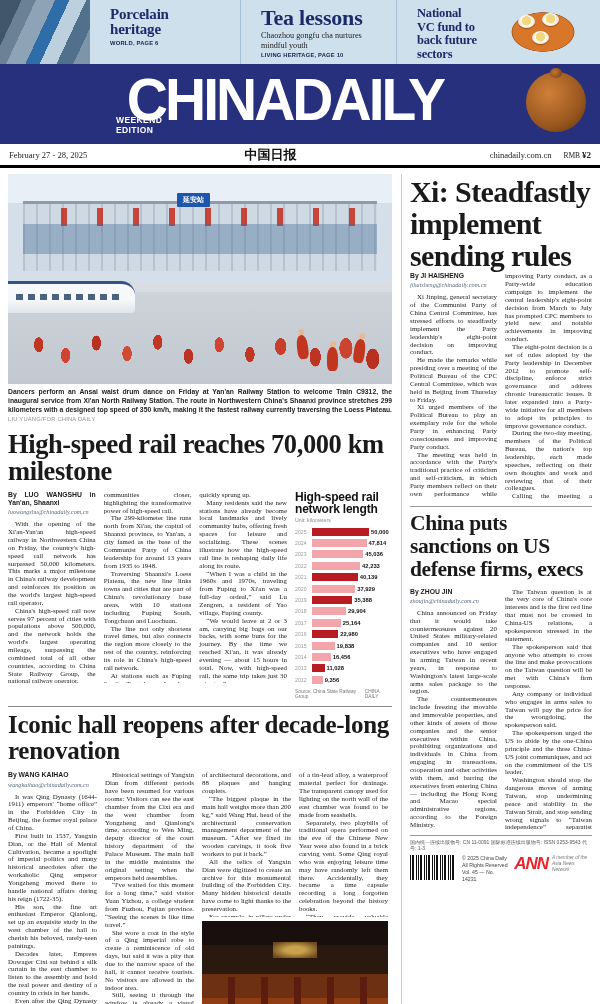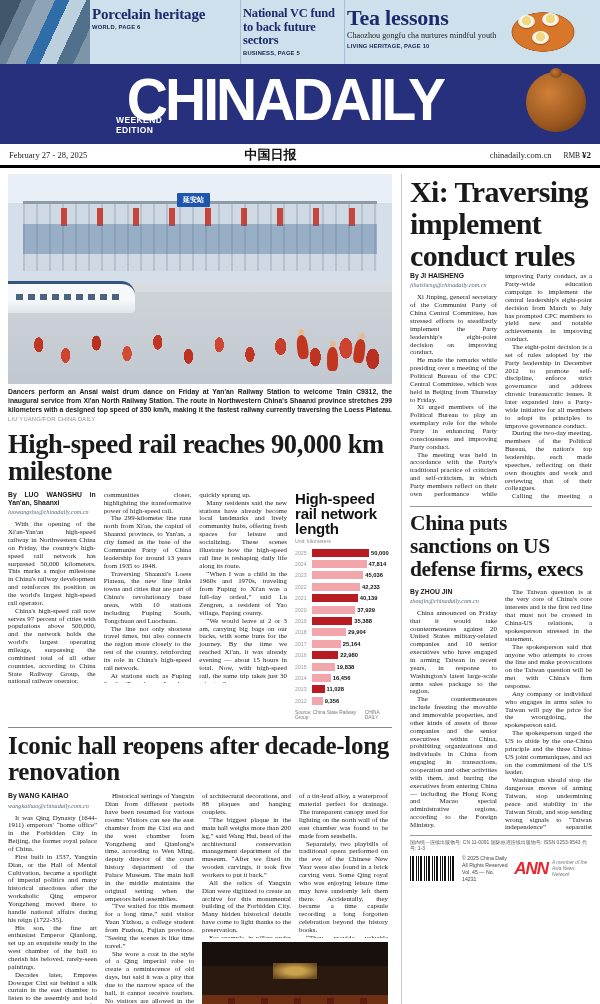--- a/index.html
+++ b/index.html
@@ -9,21 +9,21 @@
     font-family:"Liberation Serif", serif; color:#1a1a1a;
   }
 
   
   .teasers { height:64px; background:#cfe0ed; display:flex; position:relative; }
   .tphoto {
     width:90px; flex:none;
     background:
       linear-gradient(115deg,#41566b 0 18%, #6b8196 18% 30%, #8ea3b5 30% 46%, #2f6da8 46% 58%, #bcd0de 58% 72%, #51708b 72% 86%, #7d95a8 86%);
   }
-  .titem { padding:7px 2px 0; }
+  .titem { padding:7px 20px 0; }
   .t1 { width:150px; }
   .t2 { width:104px; border-left:1px solid #a7bfd4; }
   .t3 { width:156px; border-left:1px solid #a7bfd4; }
   .ttitle { font:bold 15px/1.02 "Liberation Serif",serif; color:#1b2a6b; letter-spacing:-.2px; }
   .t2 .ttitle { font-size:12.5px; line-height:1.08; }
   .t3 .ttitle { font-size:22px; }
   .tsub { font:8.2px/1.15 "Liberation Serif",serif; color:#222; margin-top:2px; }
   .tkicker { font:bold 5.8px/1.3 "Liberation Sans",sans-serif; color:#14204e; margin-top:2px; letter-spacing:.2px; }
   .tray { position:absolute; right:14px; top:5px; width:86px; height:54px;
     background:radial-gradient(ellipse 43px 27px at 50% 50%, #d8762a 70%, #a9551c 72%, rgba(0,0,0,0) 74%); }
@@ -99,21 +99,21 @@
 
   .cols { display:flex; gap:8px; }
   .col { flex:1; font-size:6.9px; line-height:1.14; text-align:justify; overflow:hidden; }
   .rail-cols .col { height:192px; }
   .bp { text-indent:7px; }
   .byline { font:bold 6.8px/1.2 "Liberation Sans",sans-serif; margin-bottom:1px; }
   .email { font:italic 6.2px "Liberation Serif",serif; color:#56687a; margin-bottom:5px; }
 
   
   .chart { width:97px; flex:none; font-family:"Liberation Sans",sans-serif; }
-  .ctitle { font-weight:bold; font-size:15px; line-height:1.0; letter-spacing:-.2px; color:#111; }
+  .ctitle { font-weight:bold; font-size:12px; line-height:1.0; letter-spacing:-.2px; color:#111; }
   .cunit { font-size:5.2px; color:#8a8a8a; margin:2px 0 3px; }
   .crow { display:flex; align-items:center; height:11.4px; }
   .cyear { width:15px; flex:none; font-size:5.2px; color:#9a9a9a; margin-right:2px; }
   .cbar { height:8px; flex:none; }
   .cval { font-size:5.8px; font-weight:bold; color:#111; margin-left:2px; white-space:nowrap; }
   .csrc { display:flex; justify-content:space-between; font-size:4.8px; color:#777; margin-top:4px; }
 
   .section-rule { border:none; border-top:1px solid #888; margin:7px 0 5px; }
   .hall-headline { font:bold 25px/1.04 "Liberation Serif",serif; letter-spacing:-.3px; margin:1px 0 7px; }
 
@@ -130,45 +130,45 @@
   
   .xi-headline { font:bold 30px/1.07 "Liberation Serif",serif; letter-spacing:-.6px; margin-top:2px; }
   .xi-deck { font:12.3px/1.22 "Liberation Sans",sans-serif; color:#3c3c3c; margin:9px 0 9px; }
   .xi-cols .col { height:228px; }
   .rule2 { border:none; border-top:1px solid #9a9a9a; margin:6px 0 5px; }
   .sanc-headline { font:bold 21.5px/1.06 "Liberation Serif",serif; letter-spacing:-.4px; margin:1px 0 7px; }
   .sanc-cols .col { height:242px; }
 
   .footer { margin-top:5px; border-top:1px solid #9a9a9a; padding-top:3px; }
   .publine { font:5px/1.3 "Liberation Sans",sans-serif; color:#555; }
-  .footrow { display:flex; align-items:center; gap:6px; margin-top:3px; }
+  .footrow { display:flex; align-items:flex-start; gap:6px; margin-top:3px; }
   .barcode { width:46px; height:25px; flex:none;
     background:repeating-linear-gradient(90deg,#111 0 1px,#fff 1px 2px,#111 2px 4px,#fff 4px 6px,#111 6px 7px,#fff 7px 8px); }
   .copy { font:5.2px/1.35 "Liberation Sans",sans-serif; color:#444; flex:1; }
   .annblock { display:flex; align-items:center; gap:4px; }
   .ann { color:#e8262d; font:bold italic 17px/1 "Liberation Sans",sans-serif; letter-spacing:-1px; }
   .annsub { font:italic 4.8px/1.25 "Liberation Sans",sans-serif; color:#777; width:40px; }
 </style>
 </head>
 <body>
 
 <div class="teasers">
   <div class="tphoto"></div>
   <div class="titem t1">
     <div class="ttitle">Porcelain heritage</div>
     <div class="tkicker">WORLD, PAGE 6</div>
   </div>
-  <div class="titem t2">
-    <div class="ttitle">National VC fund to back future sectors</div>
-    <div class="tkicker">BUSINESS, PAGE 5</div>
-  </div>
   <div class="titem t3">
     <div class="ttitle">Tea lessons</div>
     <div class="tsub">Chaozhou gongfu cha nurtures mindful youth</div>
     <div class="tkicker">LIVING HERITAGE, PAGE 10</div>
+  </div>
+  <div class="titem t2">
+    <div class="ttitle">National VC fund to back future sectors</div>
+    <div class="tkicker">BUSINESS, PAGE 5</div>
   </div>
   <div class="tray">
     <div class="cup cup1"></div>
     <div class="cup cup2"></div>
     <div class="cup cup3"></div>
   </div>
 </div>
 
 <div class="masthead">
   <div class="mh-title">CHINADAILY</div>
@@ -199,21 +199,21 @@
       <div class="dancers"></div>
       <div class="dancer d1"></div>
       <div class="dancer d2"></div>
       <div class="dancer d3"></div>
     </div>
     <div class="hero-caption">
       <span>Dancers perform an Ansai waist drum dance on Friday at Yan'an Railway Station to welcome Train C9312, the inaugural service from Xi'an North Railway Station. The route in Northwestern China's Shaanxi province stretches 299 kilometers with a designed top speed of 350 km/h, making it the fastest railway currently traversing the Loess Plateau.</span>
       <span class="credit">LIU YUANG/FOR CHINA DAILY</span>
     </div>
 
-    <div class="rail-headline">High-speed rail reaches 90,000 km milestone</div>
+    <div class="rail-headline">High-speed rail reaches 70,000 km milestone</div>
 
     <div class="cols rail-cols">
       <div class="col">
         <div class="byline">By LUO WANGSHU in Yan'an, Shaanxi</div>
         <div class="email">luowangshu@chinadaily.com.cn</div>
         <p class="bp">With the opening of the Xi'an-Yan'an high-speed railway in Northwestern China on Friday, the country's high-speed rail network has surpassed 50,000 kilometers. This marks a major milestone in China's railway development and reinforces its position as the world's largest high-speed rail operator.</p>
         <p class="bp">China's high-speed rail now serves 97 percent of cities with populations above 500,000, and the network holds the world's largest operating mileage, surpassing the combined total of all other countries, according to China State Railway Group, the national railway operator.</p>
 
       </div>
       <div class="col">
@@ -348,21 +348,21 @@
       <div class="hall-photo">
         <div class="plaque"></div>
         <div class="pillars"></div>
 
       </div>
 
     </div>
   </div>
 
   <div class="rightcol">
-    <div class="xi-headline">Xi: Traversing implement conduct rules</div>
+    <div class="xi-headline">Xi: Steadfastly implement sending rules</div>
 
     <div class="cols xi-cols">
       <div class="col">
         <div class="byline">By JI HAISHENG</div>
         <div class="email">jihaisheng@chinadaily.com.cn</div>
         <p class="bp">Xi Jinping, general secretary of the Communist Party of China Central Committee, has stressed efforts to steadfastly implement the Party leadership's eight-point decision on improving conduct.</p>
         <p class="bp">He made the remarks while presiding over a meeting of the Political Bureau of the CPC Central Committee, which was held in Beijing from Thursday to Friday.</p>
         <p class="bp">Xi urged members of the Political Bureau to play an exemplary role for the whole Party in enhancing Party consciousness and improving Party conduct.</p>
         <p class="bp">The meeting was held in accordance with the Party's traditional practice of criticism and self-criticism, in which Party members reflect on their own performance while providing comments on those of others.</p>
 

